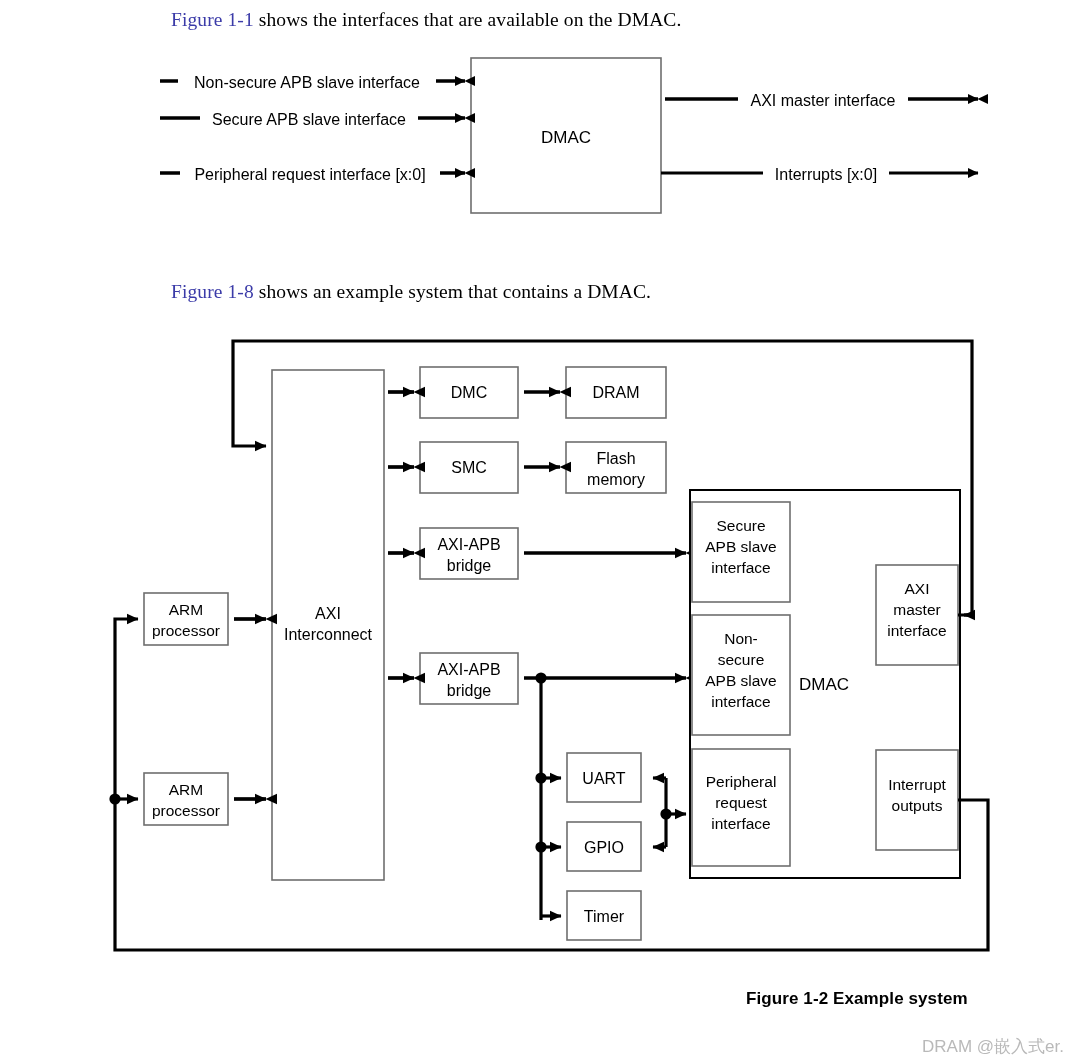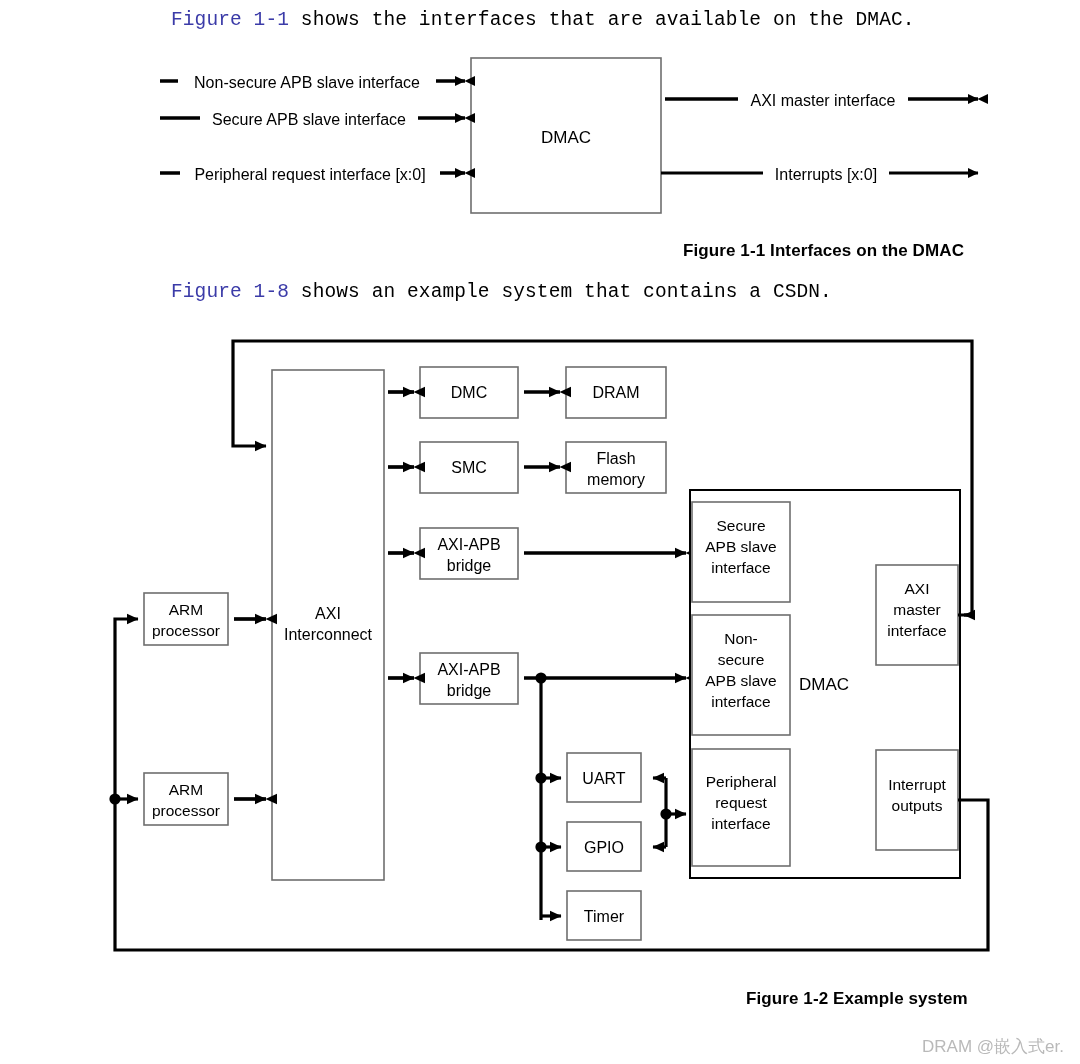--- a/index.html
+++ b/index.html
@@ -8,21 +8,21 @@
     background:#ffffff;
     font-family:"Liberation Serif", serif;
     color:#000;
     position:relative;
     overflow:hidden;
   }
   .page{position:relative;width:1080px;height:1064px;}
 
   .para{
     position:absolute;
-    font-family:Liberation Mono, monospace;
+    font-family:Liberation Serif, serif;
     font-size:19.5px;
     color:#000;
     white-space:nowrap;
     letter-spacing:0.1px;
   }
   .para .xref{color:#3b3ba8;}
 
   .caption{
     position:absolute;
     font-family:"Liberation Sans", sans-serif;
@@ -104,24 +104,23 @@
       <text class="lbl" x="683" y="54" text-anchor="middle">AXI master interface</text>
     </g>
 
     <g>
       <line class="wire" x1="521" y1="121" x2="838" y2="121" marker-end="url(#arrR)"></line>
       <rect class="lbl-bg" x="623" y="110" width="126" height="22"></rect>
       <text class="lbl" x="686" y="128" text-anchor="middle">Interrupts [x:0]</text>
     </g>
   </svg>
 
-  <div class="caption" style="left:683px;top:241px;">Figure 1-1 Interfaces on the DMAC</div>
 
   <div class="para" style="left:171px;top:281px;">
-    <span class="xref">Figure 1-8</span><span> shows an example system that contains a CSDN.</span>
+    <span class="xref">Figure 1-8</span><span> shows an example system that contains a DMAC.</span>
   </div>
 
   <svg style="left:100px;top:325px;" width="900" height="645" viewBox="0 0 900 645">
     <defs>
       <marker id="aR" markerWidth="12" markerHeight="12" refX="11" refY="6" orient="auto" markerUnits="userSpaceOnUse">
         <path d="M0,0.8 L11.5,6 L0,11.2 Z" fill="#000"></path>
       </marker>
       <marker id="aL2" markerWidth="12" markerHeight="12" refX="11" refY="6" orient="auto" markerUnits="userSpaceOnUse">
         <path d="M0,0.8 L11.5,6 L0,11.2 Z" fill="#000"></path>
       </marker>

